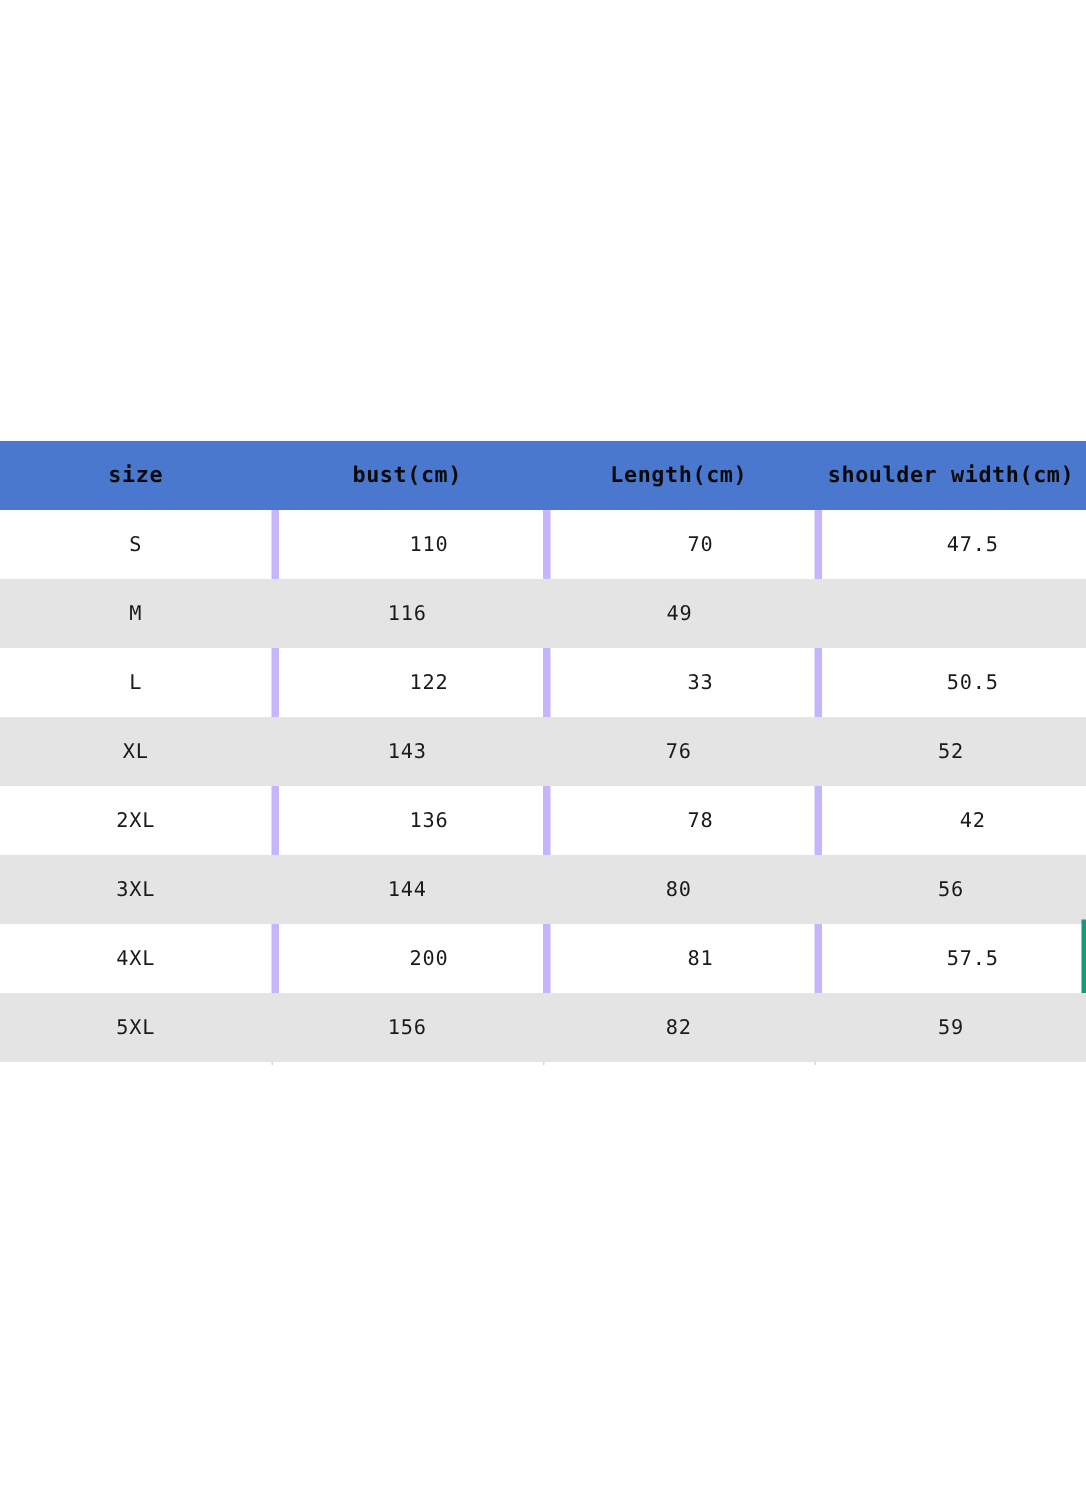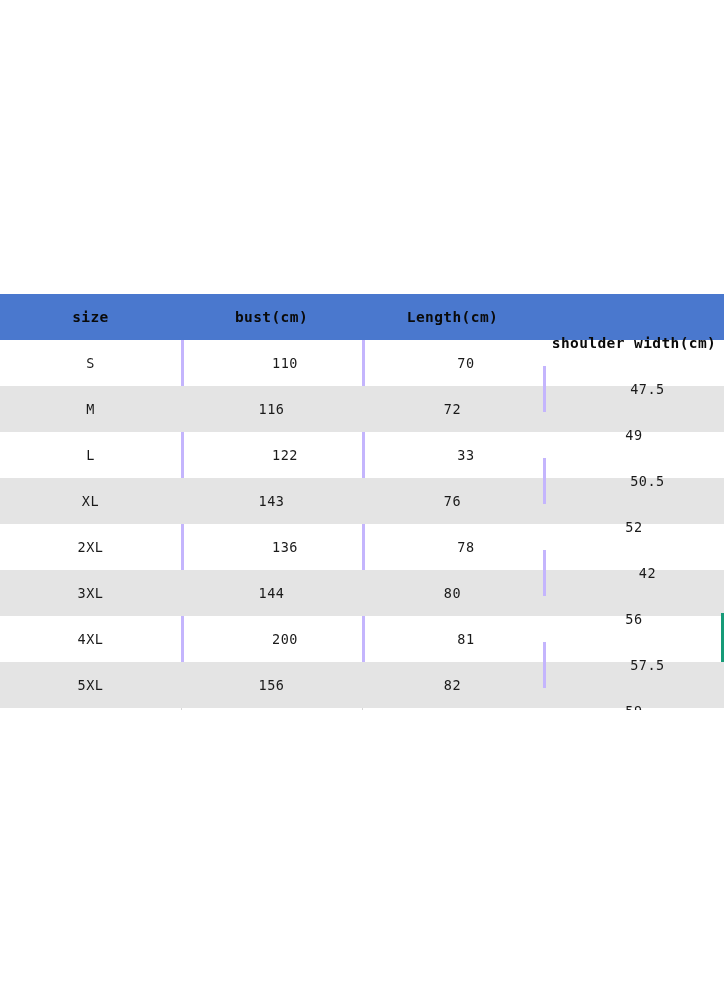--- a/index.html
+++ b/index.html
@@ -63,26 +63,25 @@
     justify-content: center;
     box-sizing: border-box;
     color: #1a1a1a;
     font-size: 13.5px;
     letter-spacing: 0.5px;
     text-align: center;
   }
   .cell:last-child {
     flex: 0 0 182px;
     width: 182px;
-    margin-top: 26px;
   }
 
   
   .chart-body-row.row-white .cell + .cell {
-    border-left: 3px solid #c4b5fd;
+    border-left: 5px solid #c4b5fd;
     padding-left: 24px;
   }
 
   
   .chart-partial-row {
     height: 14px;
     background: #ffffff;
   }
   .chart-partial-row .cell + .cell {
     border-left: 1px solid #d7d7d7;
@@ -113,21 +112,20 @@
   <div class="chart-row chart-body-row row-white">
     <div class="cell">S</div>
     <div class="cell">110</div>
     <div class="cell">70</div>
     <div class="cell">47.5</div>
   </div>
 
   <div class="chart-row chart-body-row row-gray">
     <div class="cell">M</div>
     <div class="cell">116</div>
-    <div class="cell">72</div>
     <div class="cell">49</div>
   </div>
 
   <div class="chart-row chart-body-row row-white">
     <div class="cell">L</div>
     <div class="cell">122</div>
     <div class="cell">33</div>
     <div class="cell">50.5</div>
   </div>
 

